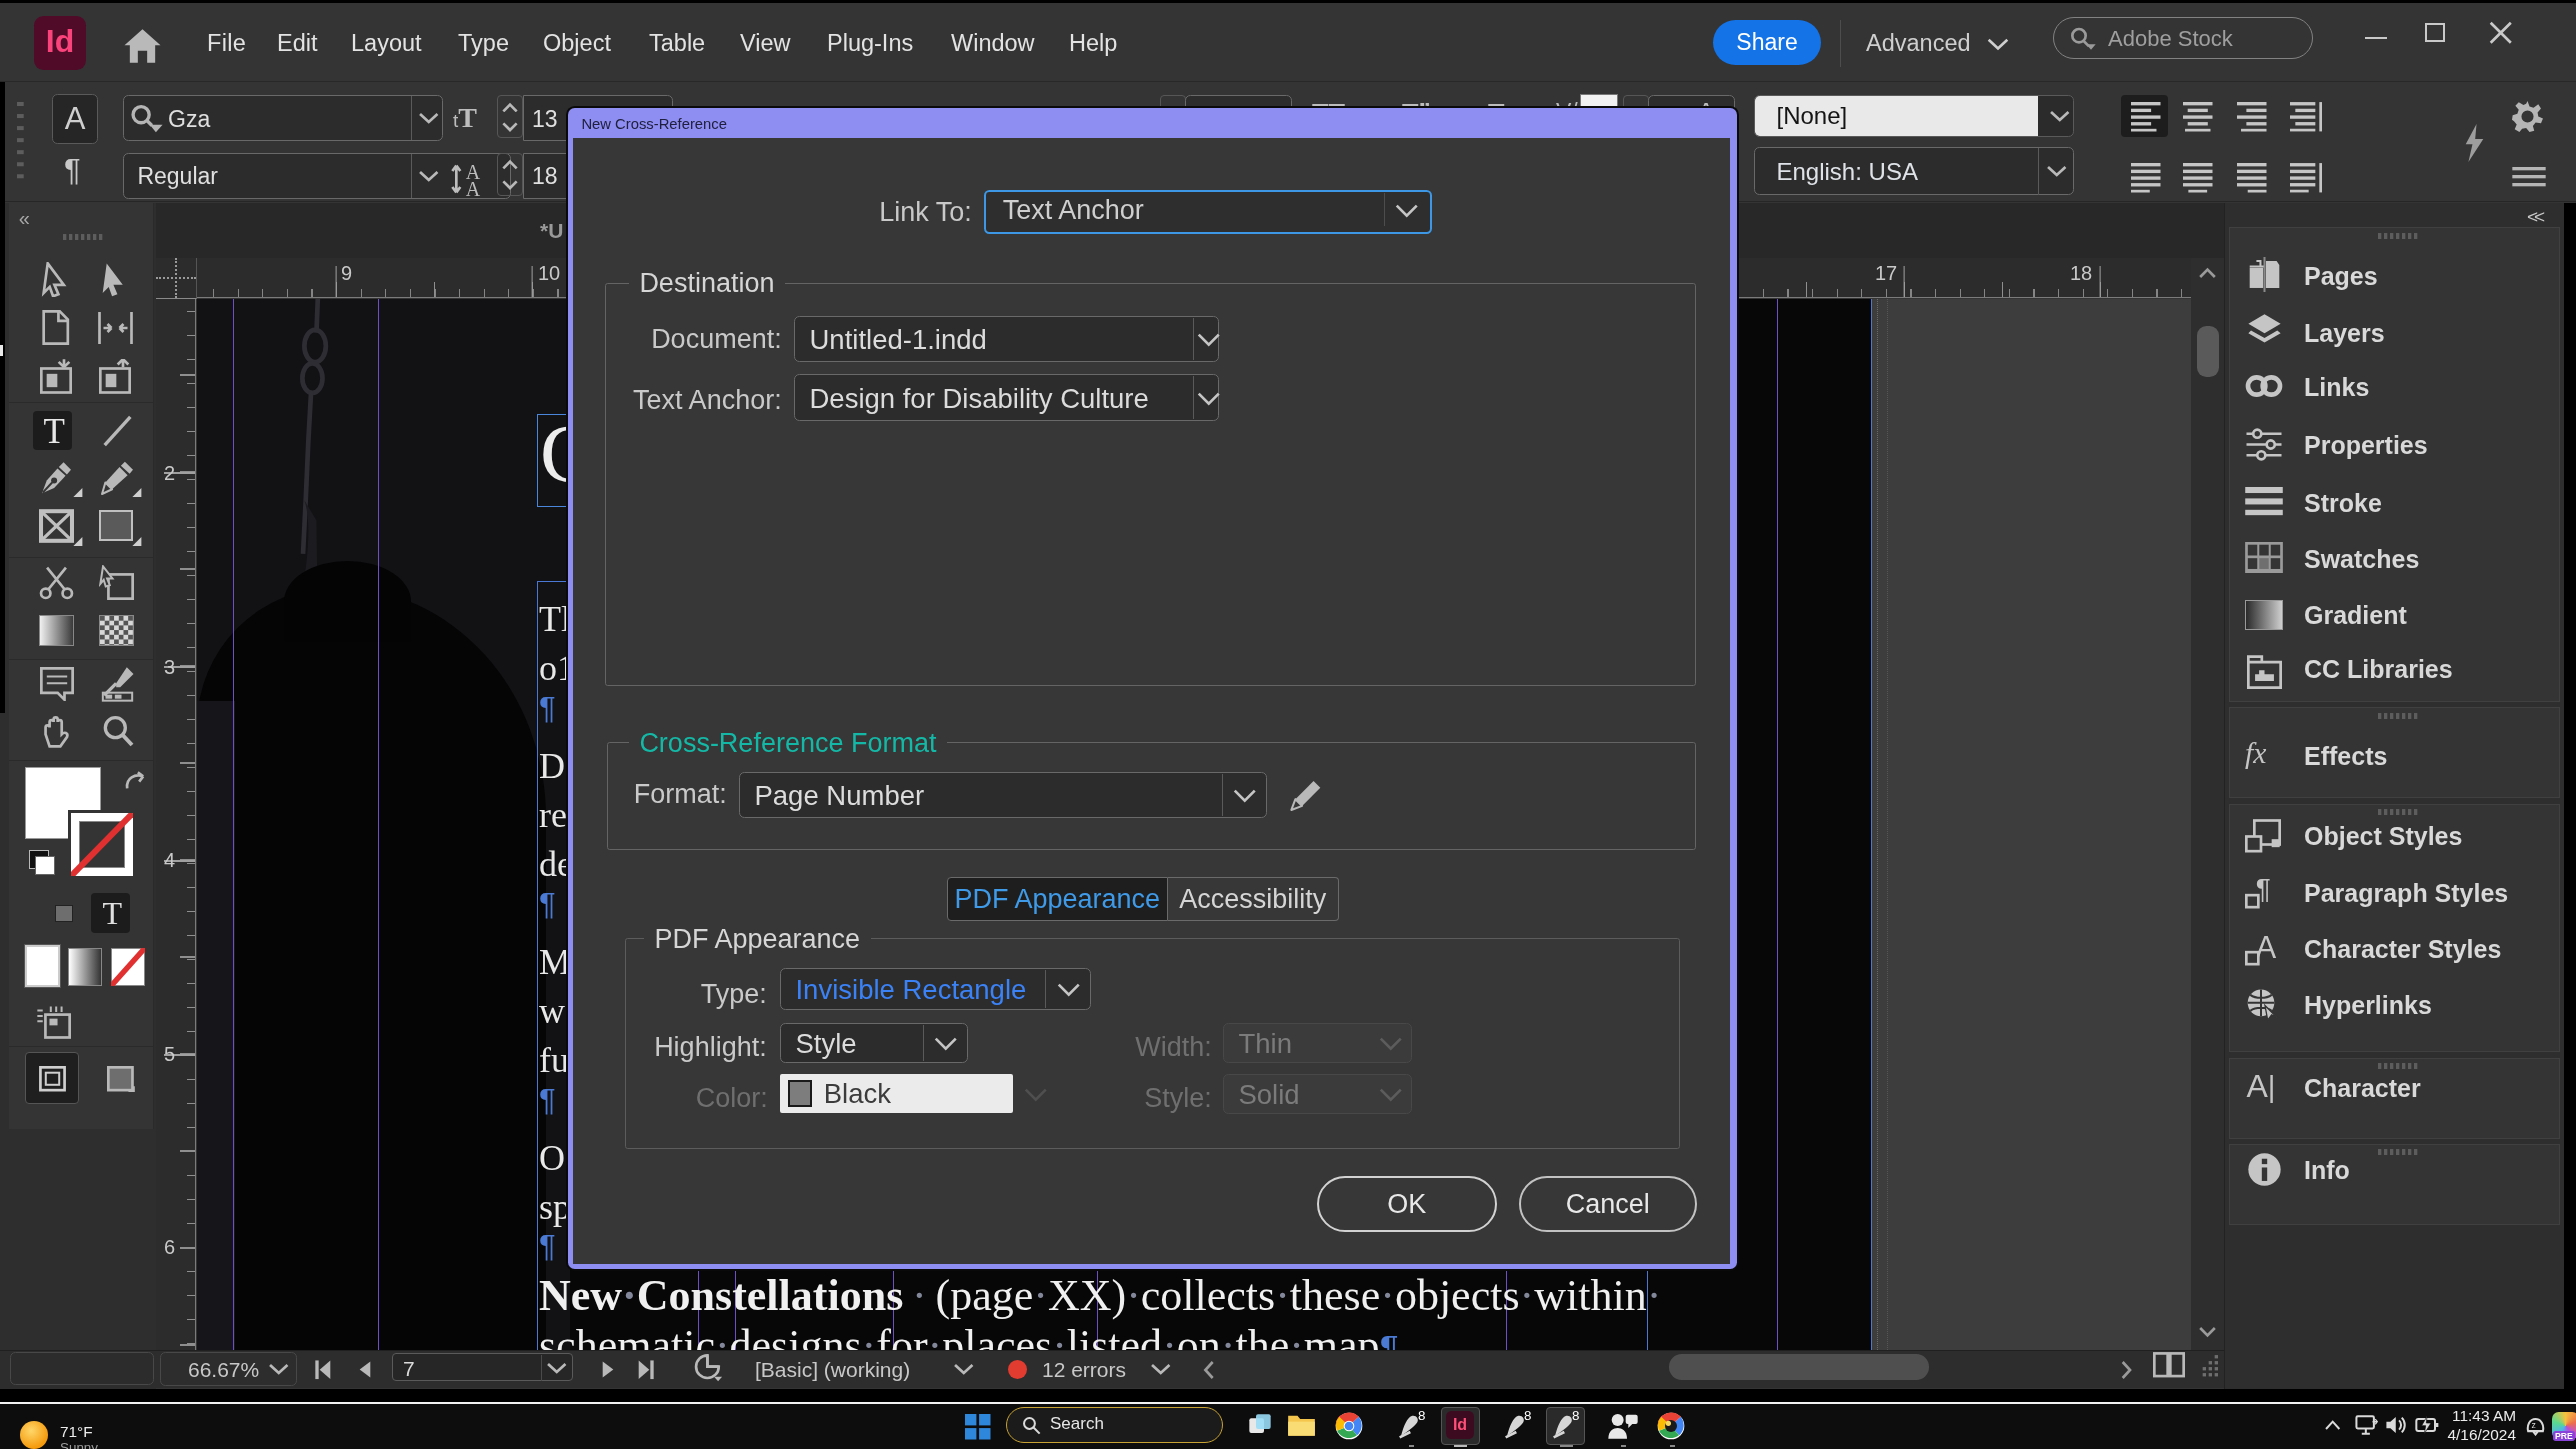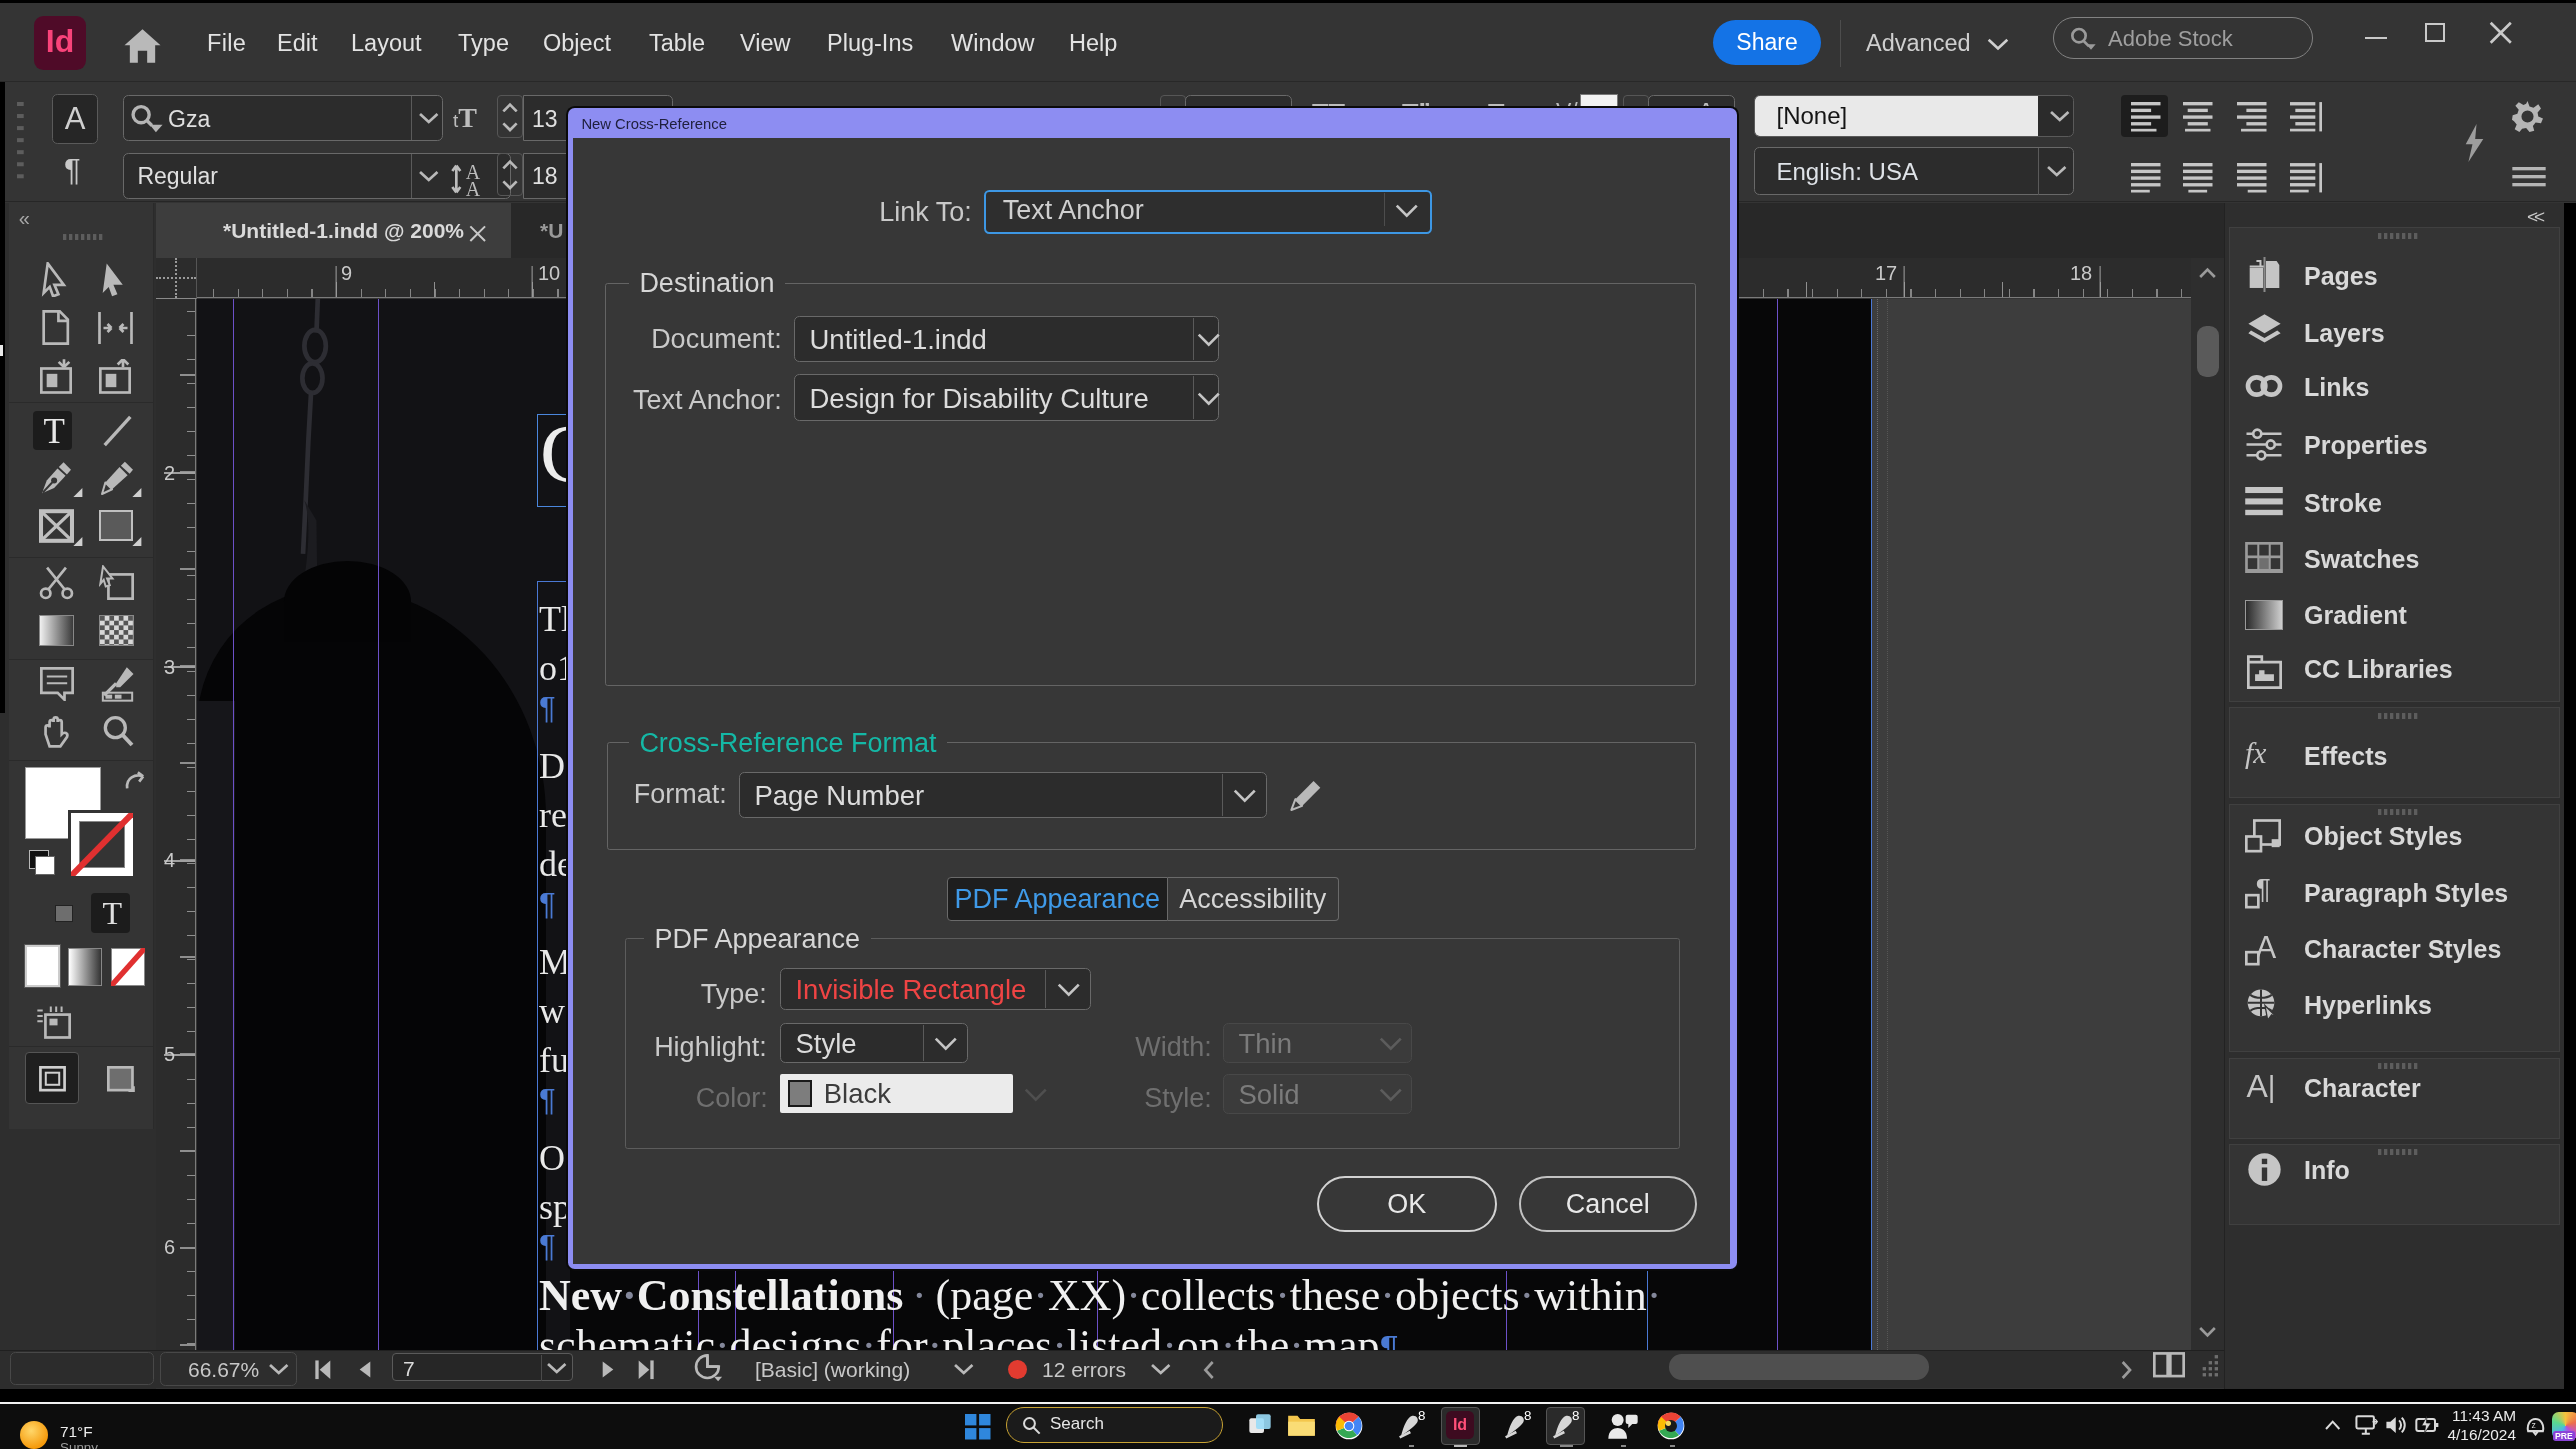--- a/index.html
+++ b/index.html
@@ -395,26 +395,20 @@
       </svg>
   <svg class="abs" style="left:98px;top:863px;" width="29.5" height="25.5" viewBox="0 0 44 38">
         <rect x="2" y="2" width="36" height="34" fill="#6e6e6e" stroke="#b9b9b9" stroke-width="4"></rect>
         <path d="M40 30 L40 38 L32 38" fill="none" stroke="#b9b9b9" stroke-width="3"></path>
       </svg>
 </div>
 <div class="abs" style="left:0;top:82px;width:5.4px;height:631px;background:#000;"></div>
 <div class="abs" style="left:0;top:345px;width:3.4px;height:10.7px;background:#e8e8e8;"></div>
 
 <div class="abs" id="tabstrip" style="left:156px;top:203px;width:2069px;height:56px;background:#282828;">
-  <div class="abs" style="left:0;top:0;width:355px;height:56px;background:#3d3d3d;">
-    <div class="abs" style="left:67px;top:16px;font-size:21px;font-weight:bold;color:#dadada;">*Untitled-1.indd @ 200%</div>
-    <svg class="abs" style="left:313px;top:21.5px;" width="17.4" height="17.4" viewBox="0 0 26 26">
-          <path d="M2 2 L24 24 M24 2 L2 24" stroke="#c9c9c9" stroke-width="3"></path>
-        </svg>
-  </div>
   <div class="abs" style="left:384px;top:16px;font-size:21px;font-weight:bold;color:#9a9a9a;">*U</div>
 </div>
 
 <div class="abs" id="hruler" style="left:156px;top:258px;width:2069px;height:40px;background:#2c2c2c;border-bottom:0.7px solid #7b7b7b;overflow:hidden;">
   <div class="abs" style="left:0;top:31px;width:2035px;height:9.4px;background:repeating-linear-gradient(90deg,transparent 0px,transparent 23.4px,#858585 23.4px,#858585 24.6px);background-position:9px 0;"></div>
   <div class="abs" style="left:0;top:24px;width:2035px;height:16px;background:repeating-linear-gradient(90deg,transparent 0px,transparent 97px,#8f8f8f 97px,#8f8f8f 98px);background-position:83px 0;"></div>
   <div class="abs" style="left:0;top:8px;width:2035px;height:32px;background:repeating-linear-gradient(90deg,transparent 0px,transparent 195px,#a0a0a0 195px,#a0a0a0 196px);background-position:-15.4px 0;"></div>
   <div class="abs" style="left:185px;top:4px;font-size:20px;color:#c9c9c9;">9</div>
   <div class="abs" style="left:382px;top:4px;font-size:20px;color:#c9c9c9;">10</div>
   <div class="abs" style="left:1719px;top:4px;font-size:20px;color:#c9c9c9;">17</div>
@@ -777,21 +771,21 @@
 
     <div class="abs" style="left:374px;top:739px;width:221px;height:44px;background:#1e1e1e;border:0.7px solid #6a6a6a;border-radius:4px 0 0 4px;text-align:center;line-height:43px;font-size:27px;color:#3f9ae8;">PDF Appearance</div>
     <div class="abs" style="left:595px;top:739px;width:171px;height:44px;background:#373737;border:0.7px solid #6a6a6a;border-left:none;border-radius:0 4px 4px 0;text-align:center;line-height:43px;font-size:27px;color:#d5d5d5;">Accessibility</div>
 
     <div class="abs" style="left:32px;top:760px;width:1091px;height:270px;border:0.7px solid #5c5c5c;border-radius:2.7px;z-index:-1;"></div>
 
     <div class="abs" style="left:52px;top:800px;width:1055px;height:211px;border:0.7px solid #5c5c5c;border-radius:2.7px;"></div>
     <div class="abs" style="left:71px;top:786px;background:#373737;padding:0 10.7px;font-size:27px;color:#d6d6d6;">PDF Appearance</div>
     <div class="abs lbl" style="left:60px;top:841px;width:134px;text-align:right;">Type:</div>
     <div class="abs sel" style="left:207px;top:830px;width:311px;height:42px;">
-      <div class="abs" style="left:14.8px;top:5.4px;font-size:27.5px;color:#ef4444;">Invisible Rectangle</div>
+      <div class="abs" style="left:14.8px;top:5.4px;font-size:27.5px;color:#3b82f6;">Invisible Rectangle</div>
       <div class="abs" style="left:264px;top:1.3px;width:0.7px;height:38px;background:#5a5a5a;"></div>
       <svg class="abs" style="left:275px;top:13.4px;" width="25.5" height="16" viewBox="0 0 38 24">
             <path d="M4 4 L19 19 L34 4" stroke="#c5c5c5" stroke-width="4" fill="none"></path>
           </svg>
     </div>
     <div class="abs lbl" style="left:60px;top:894px;width:134px;text-align:right;">Highlight:</div>
     <div class="abs sel" style="left:207px;top:885px;width:188px;height:40px;">
       <div class="abs" style="left:14.8px;top:4.7px;font-size:27.5px;color:#dcdcdc;">Style</div>
       <div class="abs" style="left:142px;top:1.3px;width:0.7px;height:36px;background:#5a5a5a;"></div>
       <svg class="abs" style="left:152px;top:12.7px;" width="25.5" height="16" viewBox="0 0 38 24">

